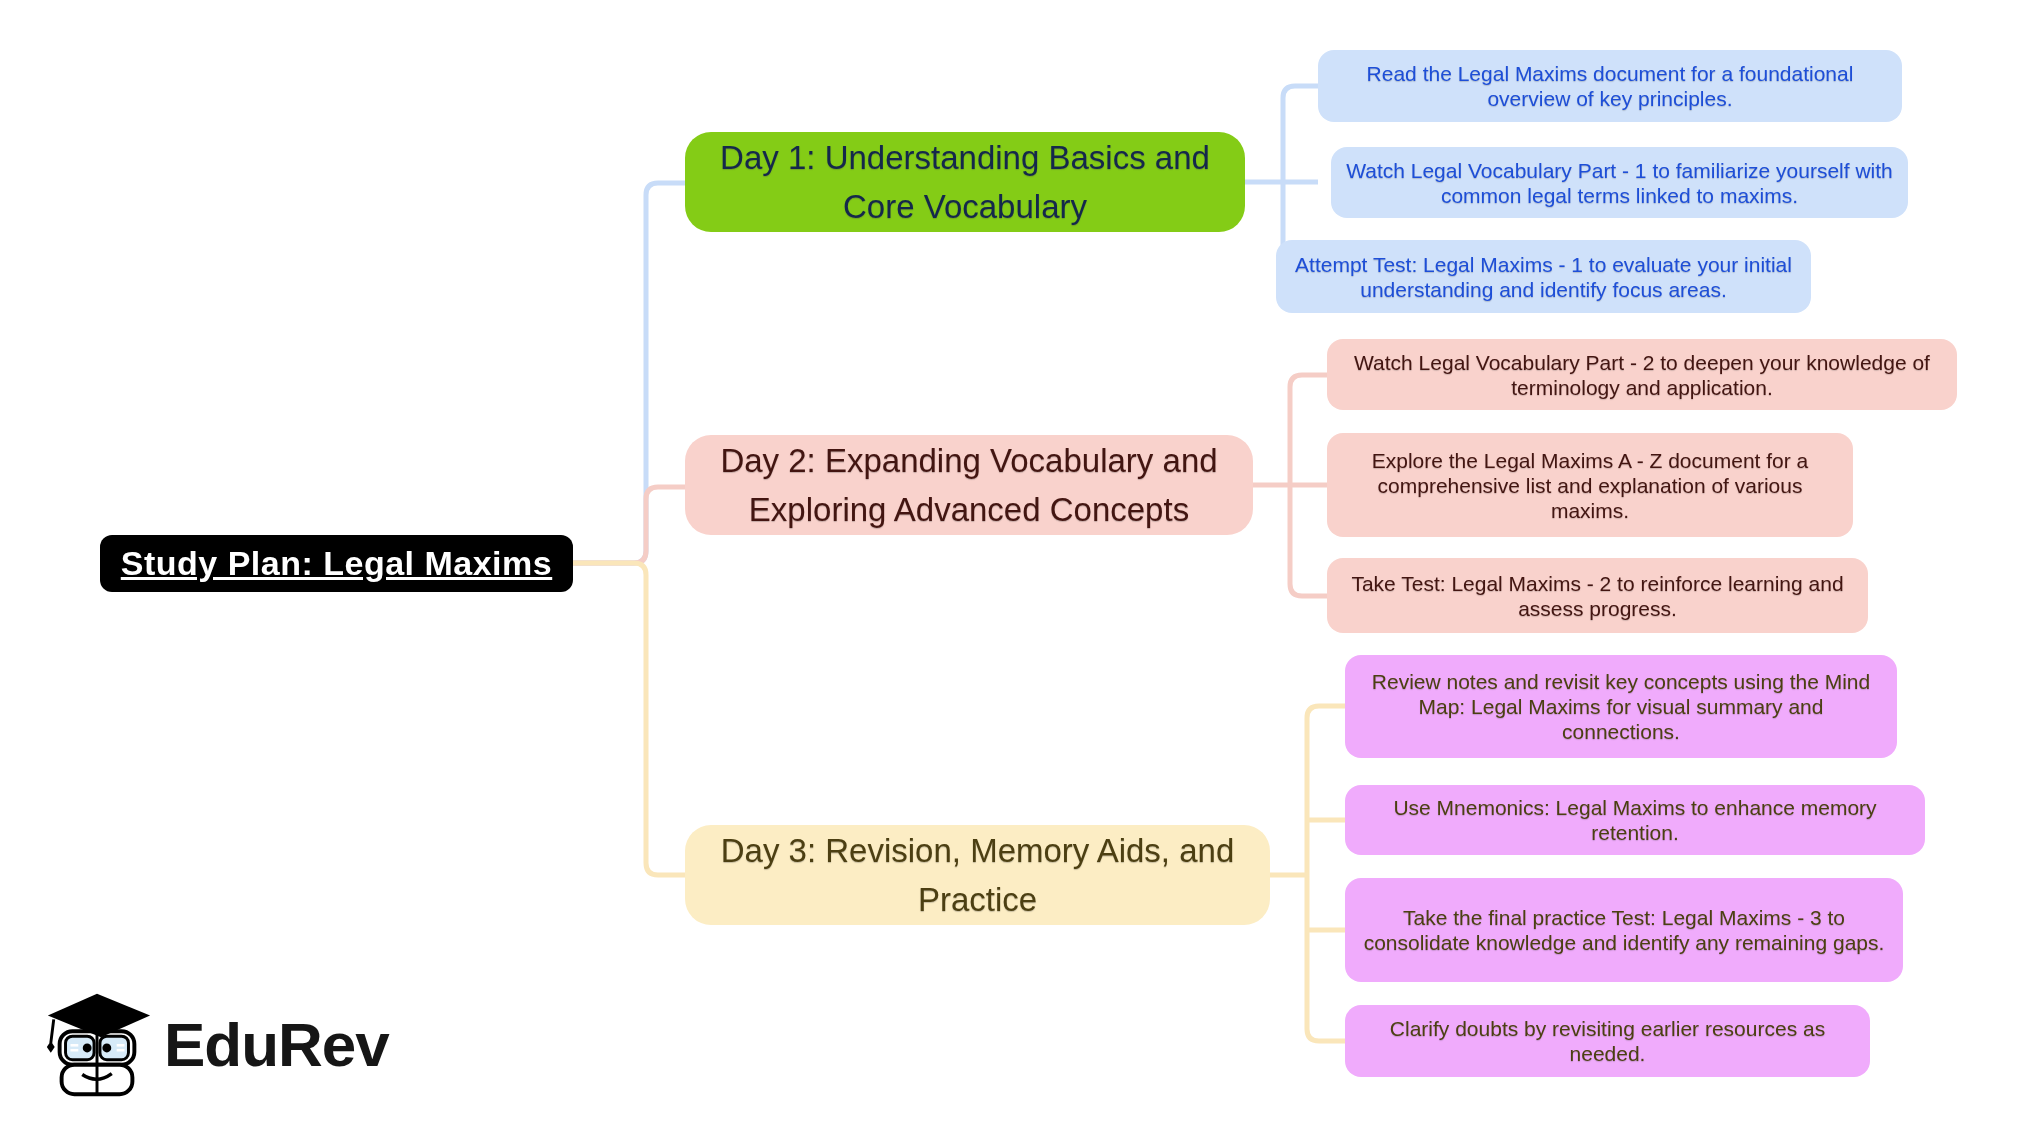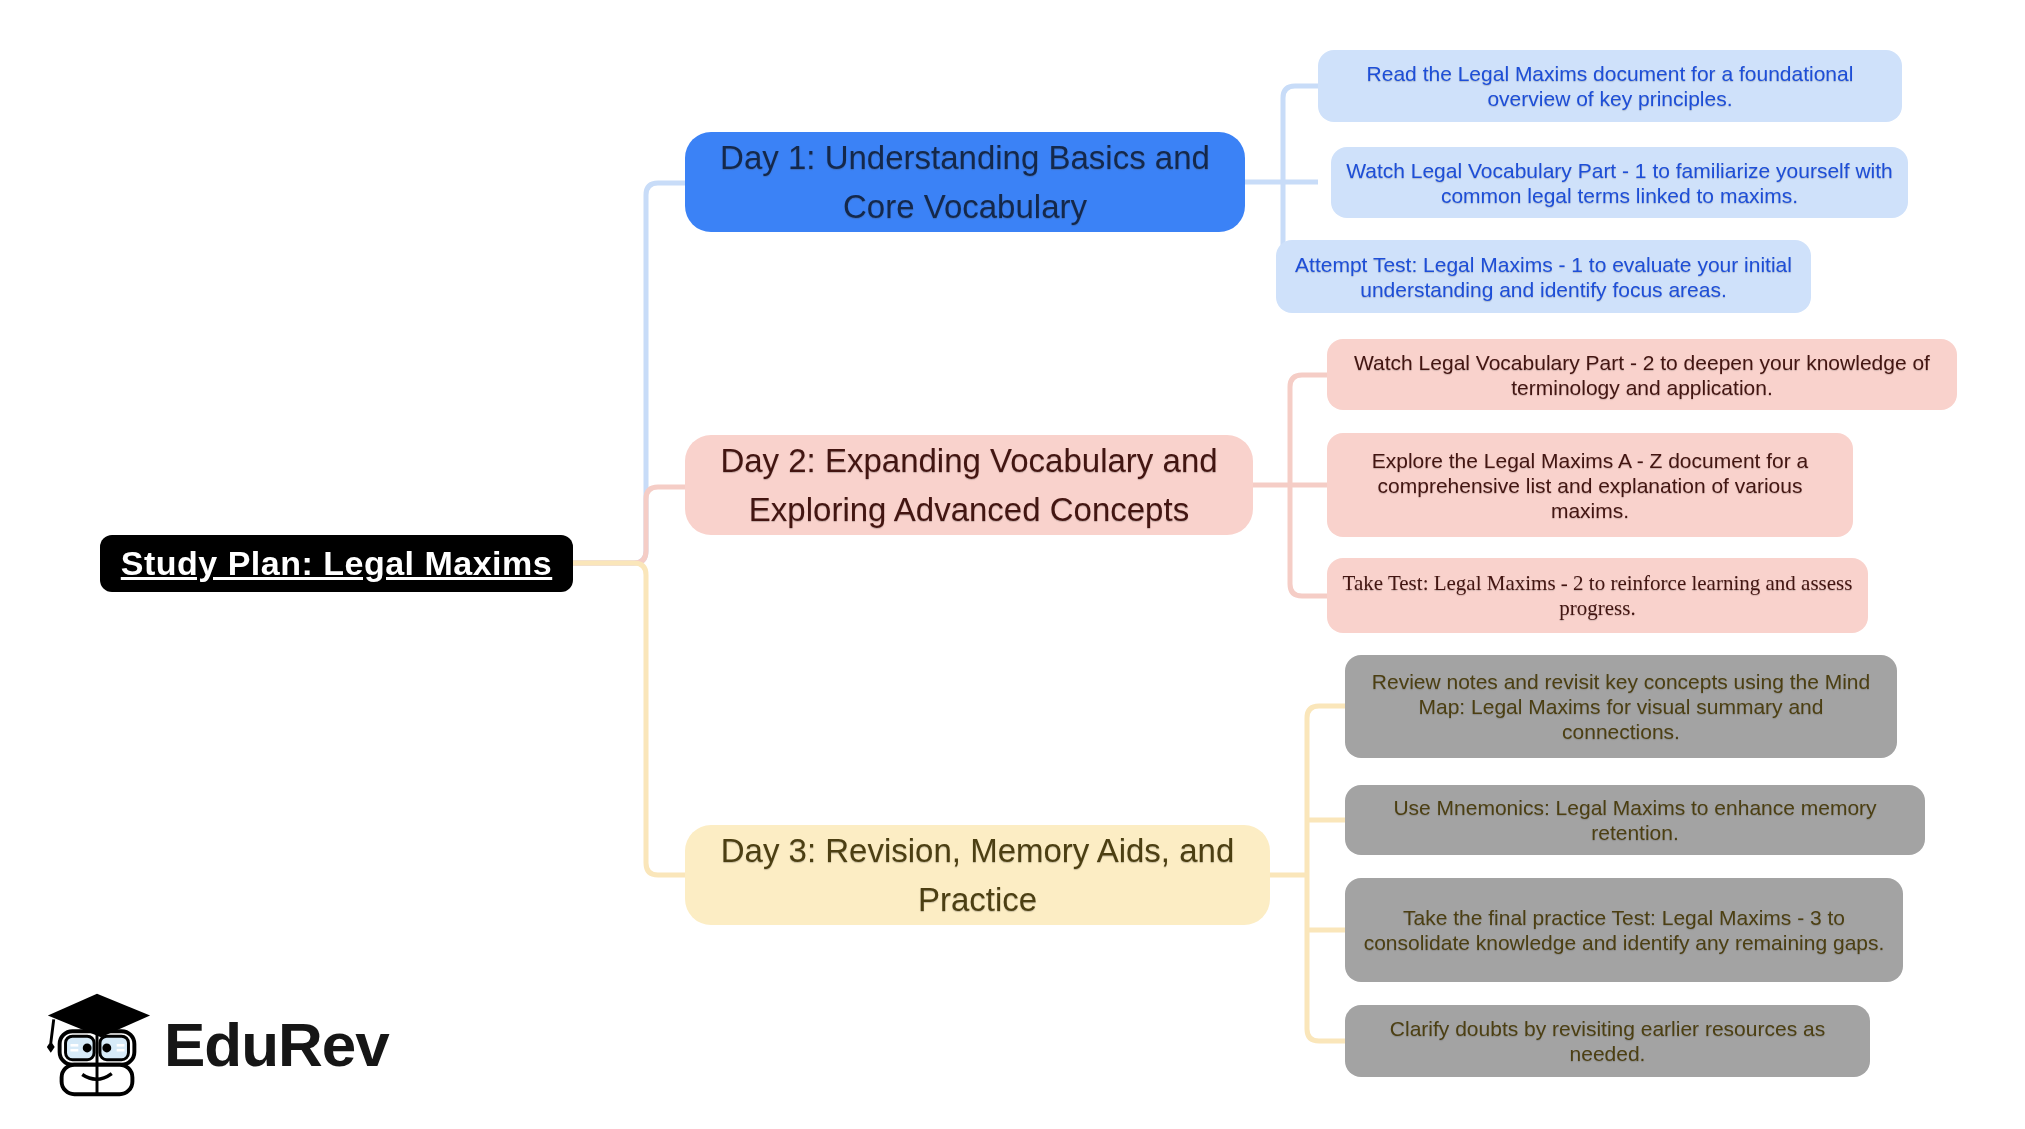--- a/index.html
+++ b/index.html
@@ -33,41 +33,41 @@
   }
 
   
   .day {
     left: 685px; width: 560px; height: 100px;
     border-radius: 26px;
     font-size: 33px; line-height: 49px;
     padding: 0 10px;
     text-shadow: 0 1px 1px rgba(70,70,70,0.30);
   }
-  .day1 { top: 132px; width: 560px; background: #3b82f6; color: #14284b; }
+  .day1 { top: 132px; width: 560px; background: #84cc16; color: #14284b; }
   .day2 { top: 435px; width: 568px; background: #f9d2cc; color: #431511; }
   .day3 { top: 825px; width: 585px; background: #fcedc4; color: #4c3f12; }
 
   
   .leaf {
     border-radius: 16px;
     font-size: 21px; line-height: 25px;
     padding: 8px 14px;
     text-shadow: 0 1px 1px rgba(70,70,70,0.25);
   }
   .c-blue   { background: #cfe1fa; color: #1d4ed8; }
   .c-pink   { background: #f9d2cc; color: #431511; }
-  .c-yellow { background: #a3a3a3; color: #4c3f12; }
+  .c-yellow { background: #f0abfc; color: #4c3f12; }
 
   .d1l1 { left: 1318px; top: 50px;   width: 584px; height: 72px; }
   .d1l2 { left: 1318px; top: 147px;  width: 577px; height: 71px; margin-left: 13px; }
   .d1l3 { left: 1276px; top: 240px;  width: 535px; height: 73px; }
   .d2l1 { left: 1327px; top: 339px;  width: 630px; height: 71px; }
   .d2l2 { left: 1327px; top: 433px;  width: 526px; height: 104px; }
-  .d2l3 { left: 1327px; top: 558px;  width: 541px; height: 75px; font-family: Liberation Serif, serif; }
+  .d2l3 { left: 1327px; top: 558px;  width: 541px; height: 75px; }
   .d3l1 { left: 1345px; top: 655px;  width: 552px; height: 103px; }
   .d3l2 { left: 1345px; top: 785px;  width: 580px; height: 70px; }
   .d3l3 { left: 1345px; top: 878px;  width: 558px; height: 104px; }
   .d3l4 { left: 1345px; top: 1005px; width: 525px; height: 72px; }
 
   
   .logo { position: absolute; left: 38px; top: 985px; display: flex; align-items: center; }
   .logo-icon { width: 118px; height: 120px; }
   .logo-text {
     margin-left: 8px;

